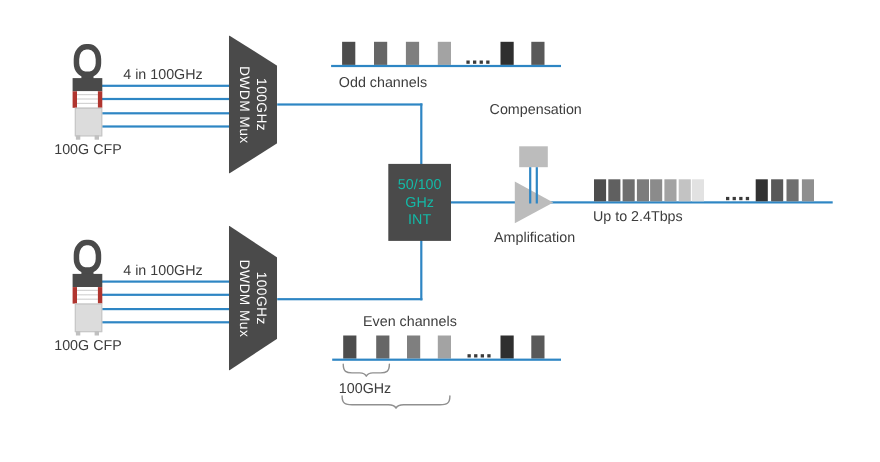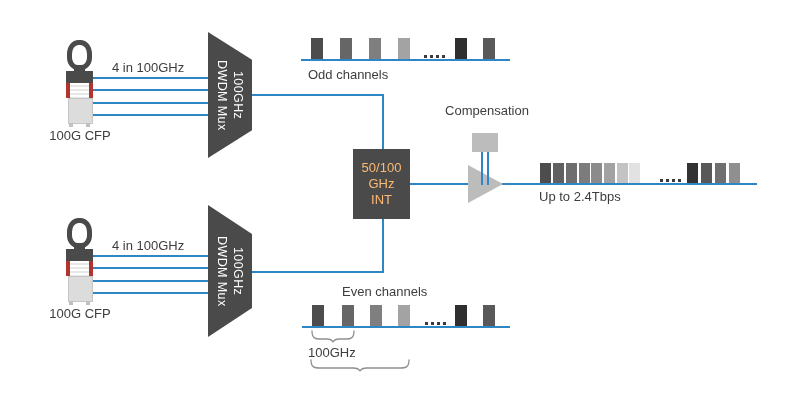--- a/index.html
+++ b/index.html
@@ -16,21 +16,21 @@
   .mux{position:absolute;left:208px;width:44px;}
   .mux-shape{position:absolute;inset:0;background:var(--dark-box);
     -webkit-clip-path:polygon(0 0,100% 22%,100% 78%,0 100%);
     clip-path:polygon(0 0,100% 22%,100% 78%,0 100%);}
   .mux-text{position:absolute;inset:0;display:flex;flex-direction:row-reverse;
     align-items:center;justify-content:center;gap:2px;}
   .mux-text span{writing-mode:vertical-rl;font-size:12.5px;letter-spacing:.4px;color:#fff;}
   
   .intbox{position:absolute;left:353px;top:149px;width:57px;height:70px;background:var(--dark-box);
     display:flex;flex-direction:column;align-items:center;justify-content:center;}
-  .intbox span{color:#fdba74;font-size:13px;line-height:16px;}
+  .intbox span{color:#14b8a6;font-size:13px;line-height:16px;}
   
   .amp-tri{position:absolute;left:468px;top:165px;width:0;height:0;
     border-left:35px solid var(--component-gray);border-top:19px solid transparent;border-bottom:19px solid transparent;}
   .comp-box{position:absolute;left:472px;top:133px;width:26px;height:19px;background:var(--component-gray);}
   
   .spectrum{position:absolute;}
   .bar{position:absolute;bottom:0;}
   .dot{position:absolute;bottom:1px;width:3px;height:3px;background:#3a3a3a;}
   
   .cfp{position:absolute;width:60px;height:88px;}
@@ -106,43 +106,44 @@
       <span>DWDM Mux</span>
     </div>
   </div>
 
   <div class="intbox">
     <span>50/100</span>
     <span>GHz</span>
     <span>INT</span>
   </div>
 
-  <div class="lbl center" style="left:437px;top:103px;width:100px">Compensation</div>
+  <div class="lbl center" style="left:437px;top:92px;width:100px">Compensation</div>
   <div class="comp-box"></div>
 
   <div class="amp-tri"></div>
   <div class="vline" style="left:481px;top:152px;height:33px"></div>
   <div class="vline" style="left:487px;top:152px;height:33px"></div>
+  <div class="lbl center" style="left:436px;top:208px;width:100px">Amplification</div>
 
   <div class="spectrum" style="left:301px;top:38px;width:209px;height:21px">
       <div class="bar" style="left: 10px; width: 12px; height: 21px; background: rgb(77, 77, 77);"></div>
       <div class="bar" style="left: 39px; width: 12px; height: 21px; background: rgb(102, 102, 102);"></div>
       <div class="bar" style="left: 68px; width: 12px; height: 21px; background: rgb(127, 127, 127);"></div>
       <div class="bar" style="left: 97px; width: 12px; height: 21px; background: rgb(163, 163, 163);"></div>
       <div class="bar" style="left: 154px; width: 12px; height: 21px; background: rgb(47, 47, 47);"></div>
       <div class="bar" style="left: 182px; width: 12px; height: 21px; background: rgb(89, 89, 89);"></div>
       <div class="dot" style="left: 123px;"></div>
       <div class="dot" style="left: 129px;"></div>
       <div class="dot" style="left: 135px;"></div>
       <div class="dot" style="left: 141px;"></div>
     </div>
   <div class="hline" style="left:301px;top:59px;width:209px"></div>
   <div class="lbl" style="left:308px;top:67px">Odd channels</div>
 
-  <div class="lbl" style="left:342px;top:284px">Even channels</div>
+  <div class="lbl" style="left:330px;top:284px">Even channels</div>
   <div class="spectrum" style="left:302px;top:305px;width:208px;height:21px">
       <div class="bar" style="left: 10px; width: 12px; height: 21px; background: rgb(77, 77, 77);"></div>
       <div class="bar" style="left: 40px; width: 12px; height: 21px; background: rgb(102, 102, 102);"></div>
       <div class="bar" style="left: 68px; width: 12px; height: 21px; background: rgb(127, 127, 127);"></div>
       <div class="bar" style="left: 96px; width: 12px; height: 21px; background: rgb(163, 163, 163);"></div>
       <div class="bar" style="left: 153px; width: 12px; height: 21px; background: rgb(47, 47, 47);"></div>
       <div class="bar" style="left: 181px; width: 12px; height: 21px; background: rgb(89, 89, 89);"></div>
       <div class="dot" style="left: 123px;"></div>
       <div class="dot" style="left: 129px;"></div>
       <div class="dot" style="left: 135px;"></div>

